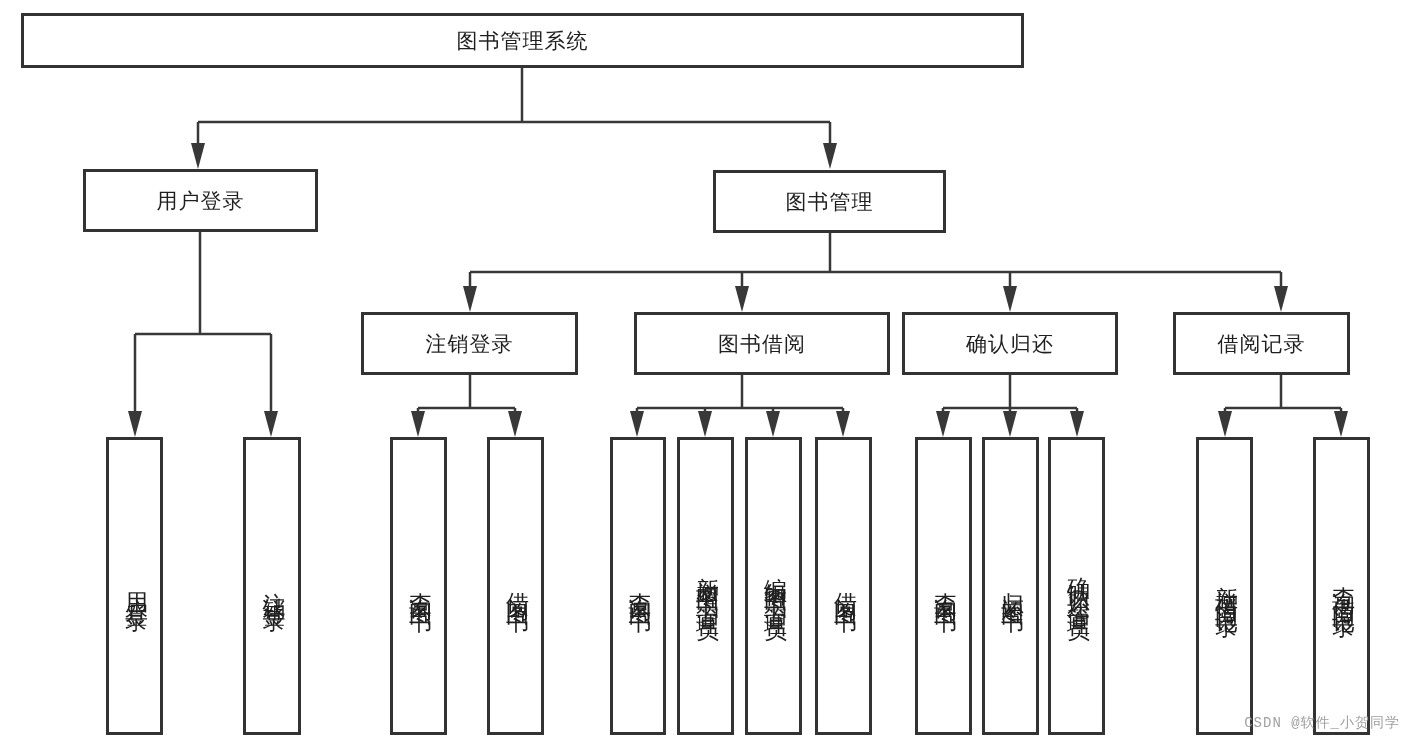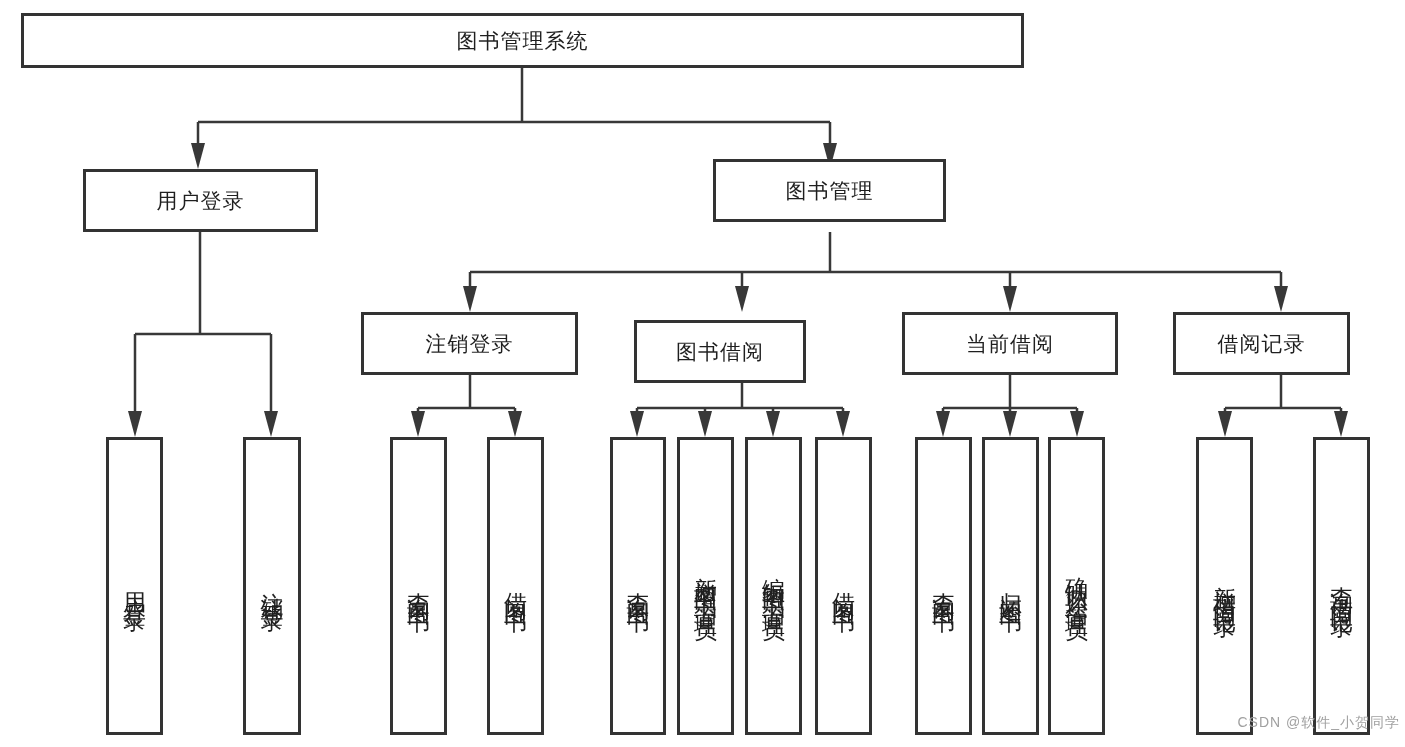--- a/index.html
+++ b/index.html
@@ -1,21 +1,21 @@
 <!DOCTYPE html>
 <html><head>
 <meta charset="utf-8">
 <style>
   html, body { margin: 0; padding: 0; background: #ffffff; }
   .stage {
     position: relative;
     width: 1405px;
     height: 747px;
     background: #ffffff;
-    font-family: Liberation Sans, sans-serif;
+    font-family: Liberation Mono, monospace;
     overflow: hidden;
   }
   .connectors {
     position: absolute;
     left: 0; top: 0;
     width: 1405px; height: 747px;
   }
   .node {
     position: absolute;
     box-sizing: border-box;
@@ -78,25 +78,25 @@
       <polygon points="1010,437 1003,411 1017,411"></polygon>
       <polygon points="1077,437 1070,411 1084,411"></polygon>
       <polygon points="1225,437 1218,411 1232,411"></polygon>
       <polygon points="1341,437 1334,411 1348,411"></polygon>
     </g>
   </svg>
 
   <div class="node h-node" style="left:21px; top:13px; width:1003px; height:55px;">图书管理系统</div>
 
   <div class="node h-node" style="left:83px; top:169px; width:235px; height:63px;">用户登录</div>
-  <div class="node h-node" style="left:713px; top:159px; width:233px; height:63px;">图书管理</div>
+  <div class="node h-node" style="left:713px; top:170px; width:233px; height:63px;">图书管理</div>
 
   <div class="node h-node" style="left:361px; top:312px; width:217px; height:63px;">注销登录</div>
-  <div class="node h-node" style="left:634px; top:320px; width:172px; height:63px;">图书借阅</div>
-  <div class="node h-node" style="left:902px; top:312px; width:216px; height:63px;">当前借阅</div>
+  <div class="node h-node" style="left:634px; top:312px; width:256px; height:63px;">图书借阅</div>
+  <div class="node h-node" style="left:902px; top:312px; width:216px; height:63px;">确认归还</div>
   <div class="node h-node" style="left:1173px; top:312px; width:177px; height:63px;">借阅记录</div>
 
   <div class="node v-node" style="left:106px; top:437px; width:57px; height:298px;">
     <span>用户登录</span>
   </div>
   <div class="node v-node" style="left:243px; top:437px; width:58px; height:298px;">
     <span>注销登录</span>
   </div>
 
   <div class="node v-node" style="left:390px; top:437px; width:57px; height:298px;">

